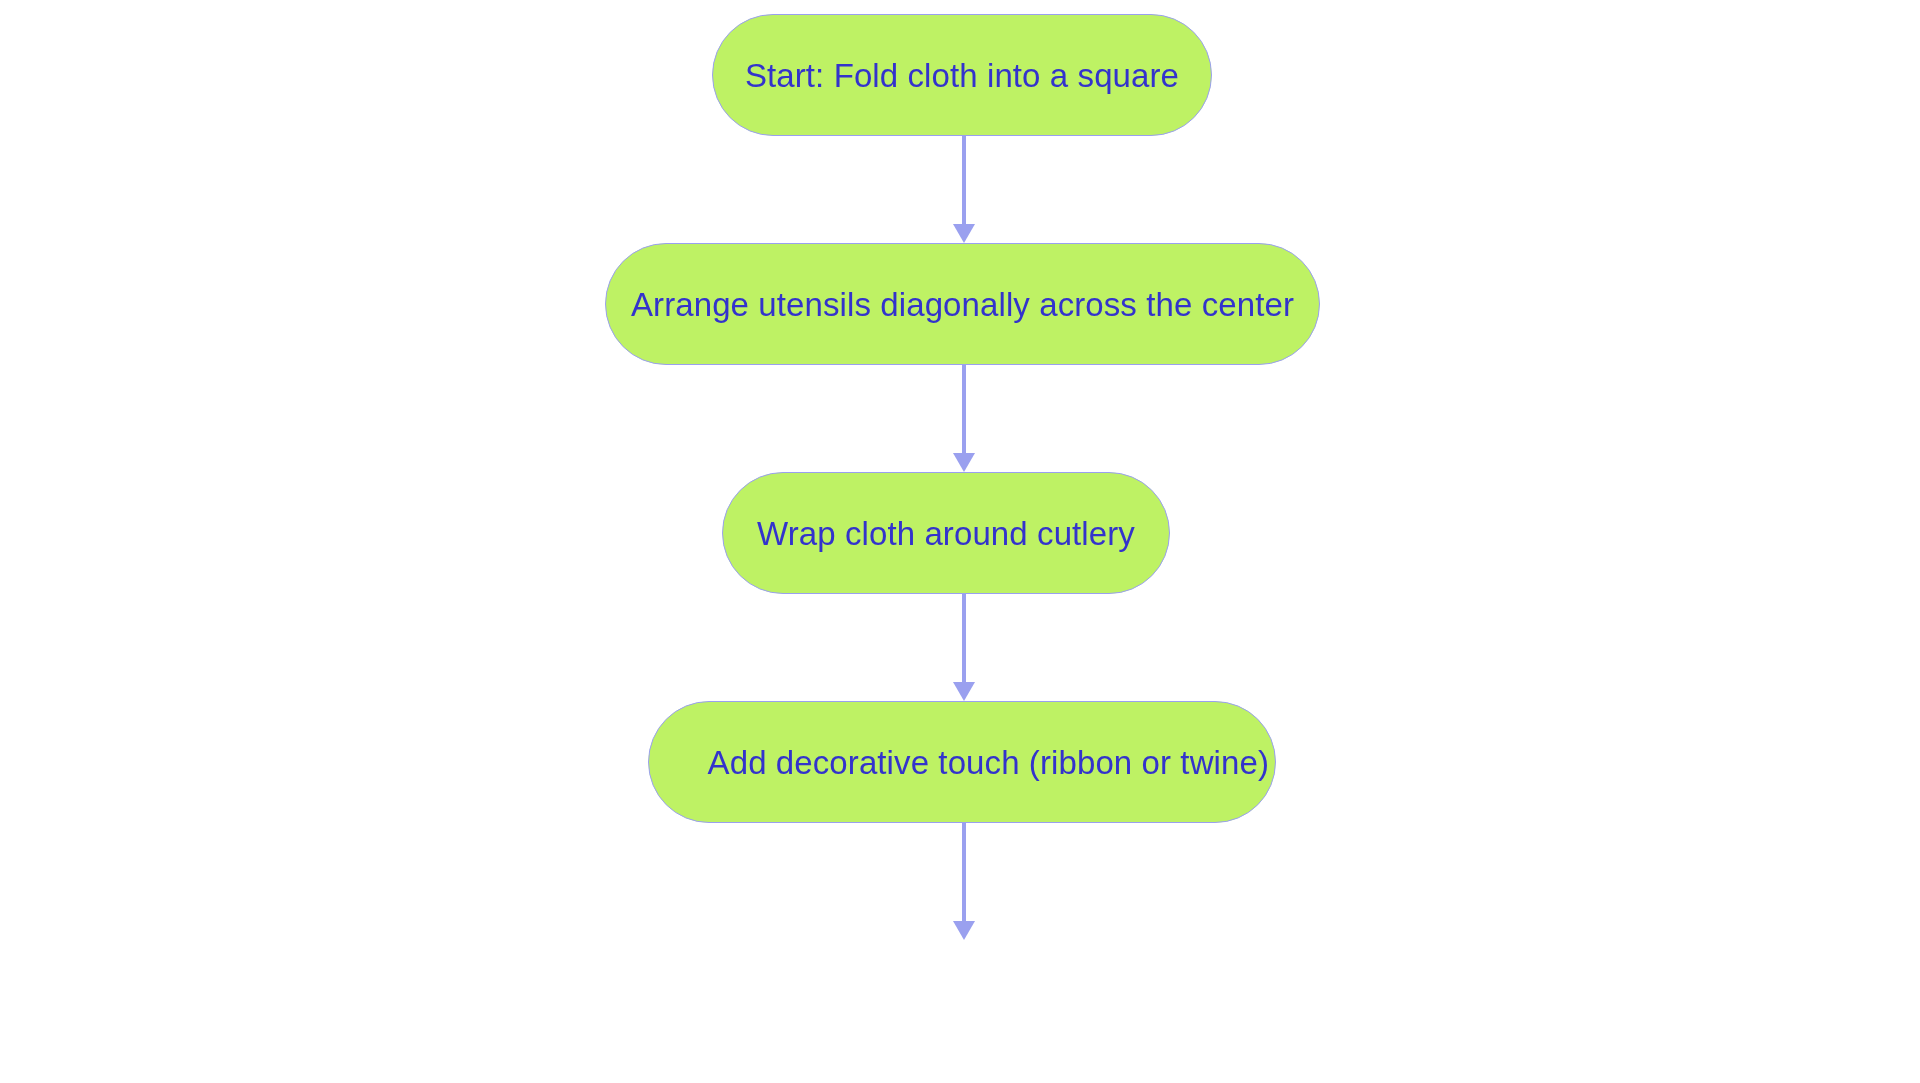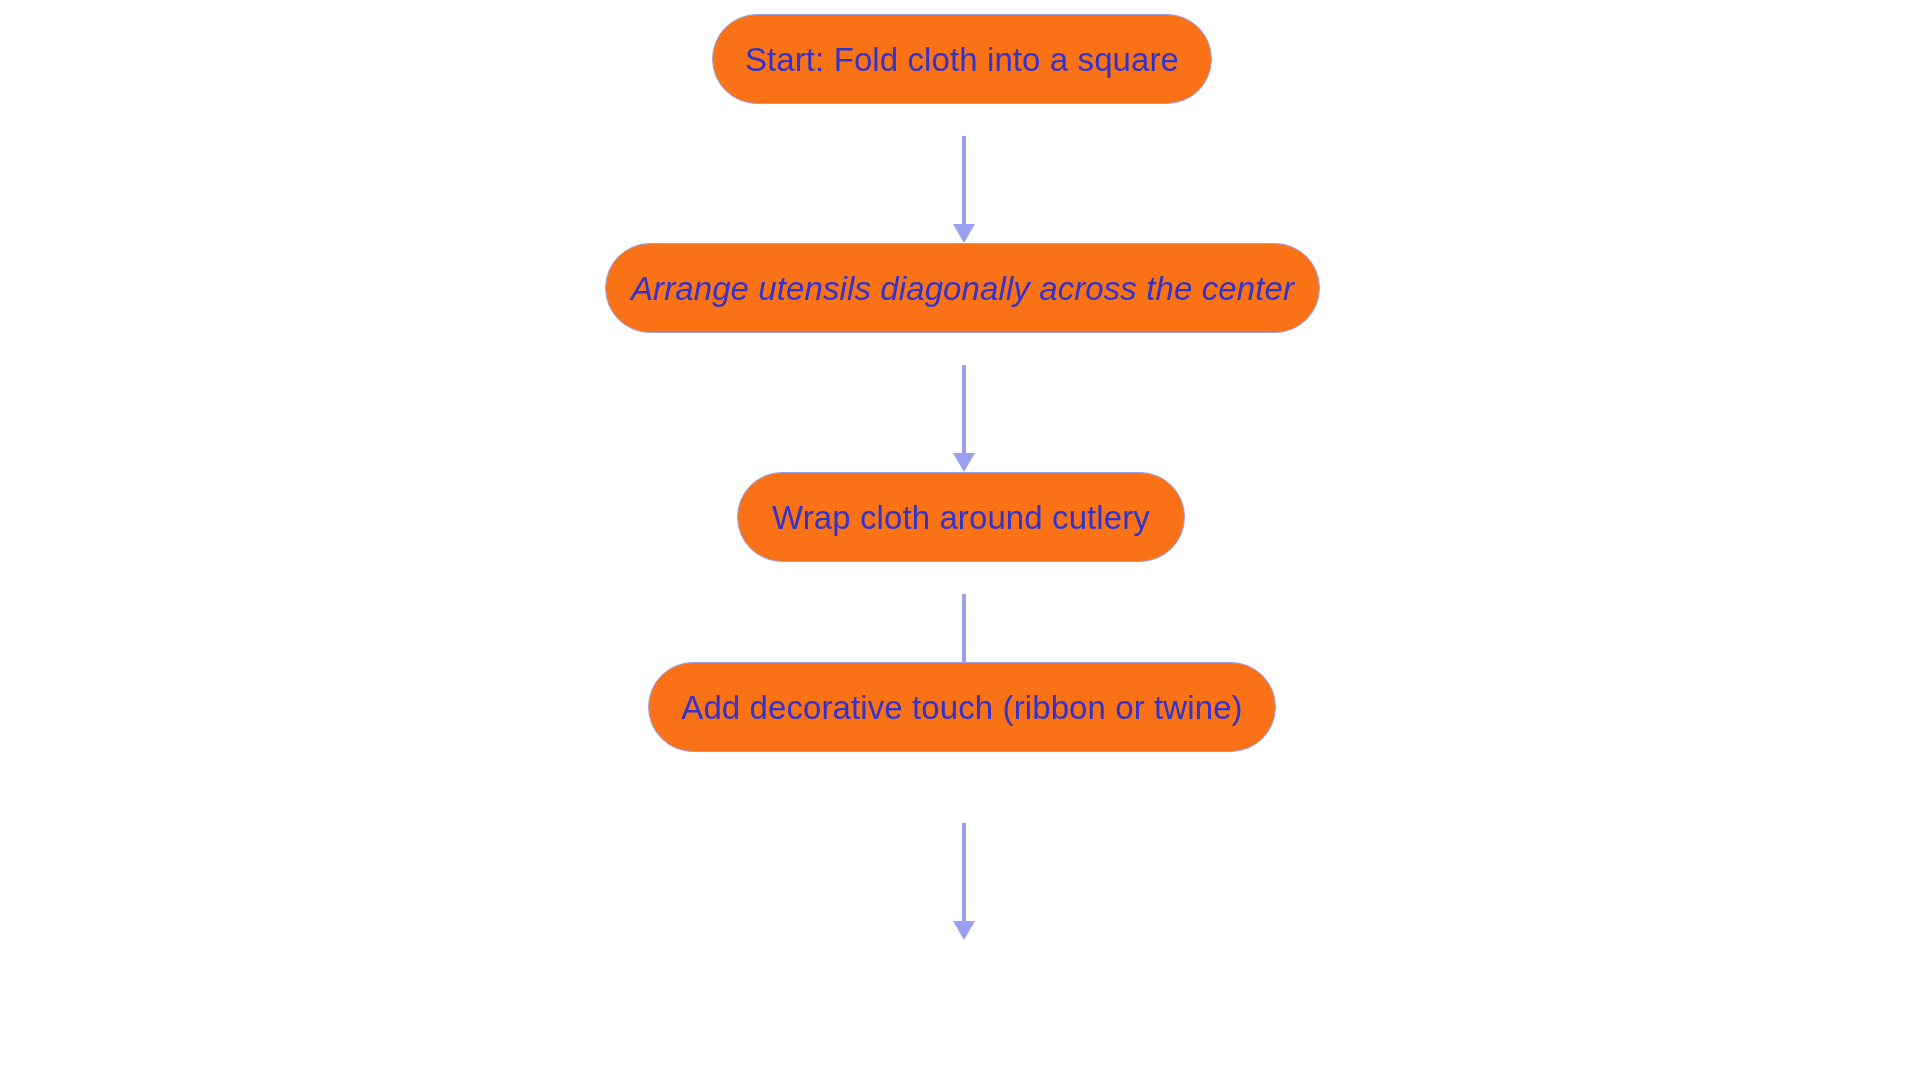--- a/index.html
+++ b/index.html
@@ -17,22 +17,22 @@
   #flowchart-canvas {
     position: relative;
     width: 1920px;
     height: 1083px;
     background: #ffffff;
   }
 
   .flow-node {
     position: absolute;
     box-sizing: border-box;
-    height: 90px;
-    background: #f97316;
+    height: 122px;
+    background: #bef264;
     border: 1.6px solid #9aa0ef;
     border-radius: 61px;
     display: flex;
     align-items: center;
     justify-content: center;
     color: #3333cc;
     font-size: 33px;
     font-weight: 400;
     letter-spacing: 0.1px;
     white-space: nowrap;
@@ -40,23 +40,23 @@
   }
 
   .node-label {
     color: #3333cc;
     line-height: 1;
     padding: 0 6px;
   }
 
   
   #node-1 { left: 712px;  top: 14px;  width: 500px; }
-  #node-2 { left: 605px;  top: 243px; width: 715px; font-style: italic; }
-  #node-3 { left: 737px;  top: 472px; width: 448px; justify-content: center; }
-  #node-4 { left: 648px;  top: 662px; width: 628px; }
+  #node-2 { left: 605px;  top: 243px; width: 715px; }
+  #node-3 { left: 722px;  top: 472px; width: 448px; justify-content: center; }
+  #node-4 { left: 648px;  top: 701px; width: 628px; justify-content: flex-end; }
   #node-5 { left: 573px;  top: 940px; width: 775px; }
 
   
   .flow-connector {
     position: absolute;
     left: 951px;
     width: 26px;
     pointer-events: none;
   }
   .connector-shaft {

